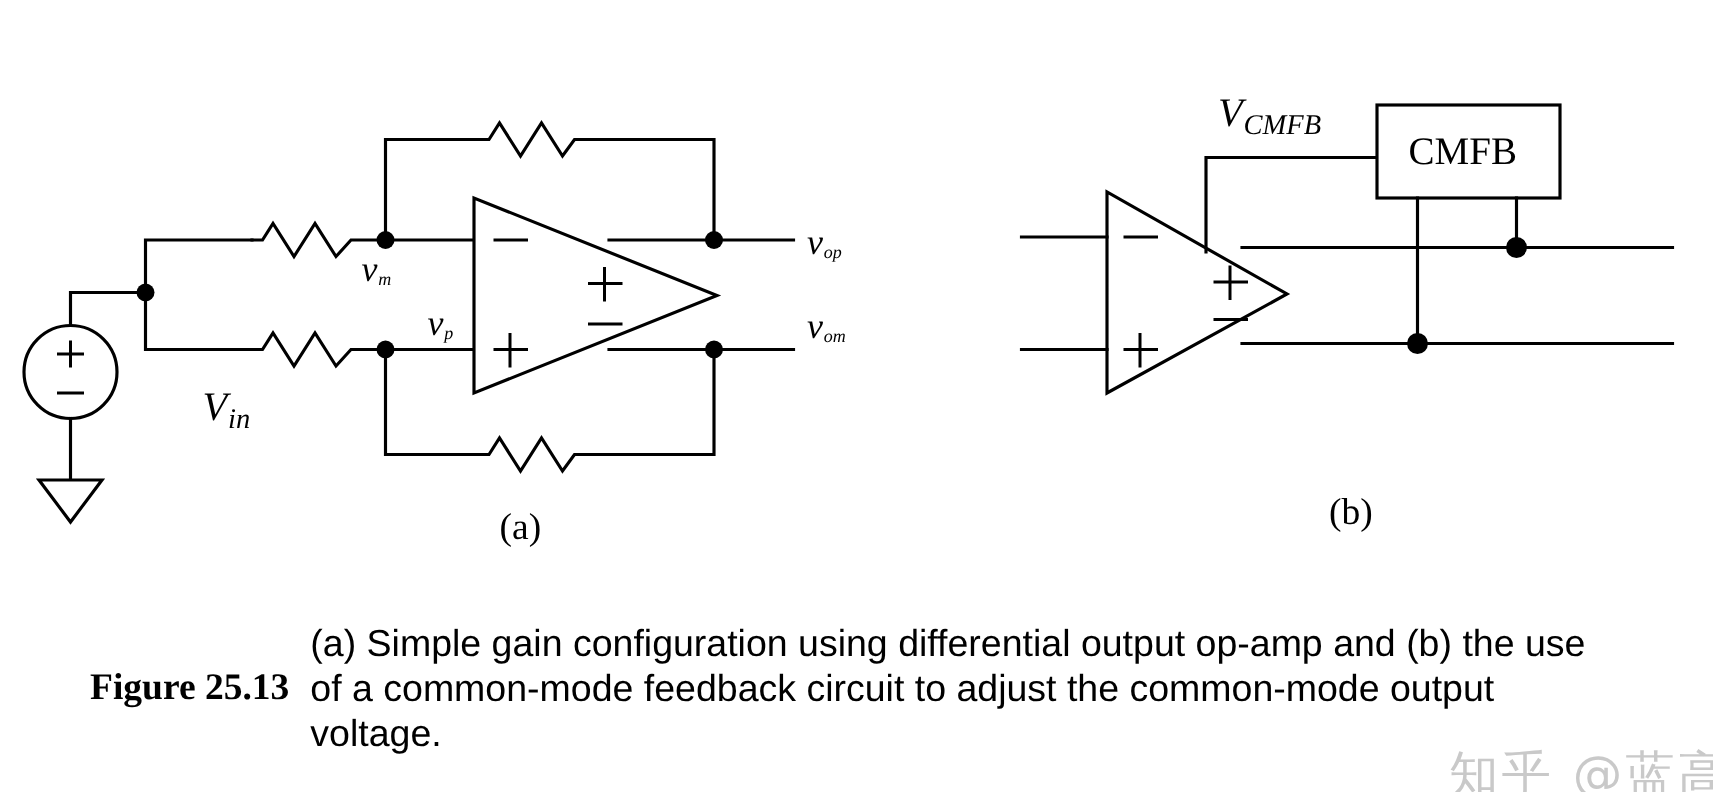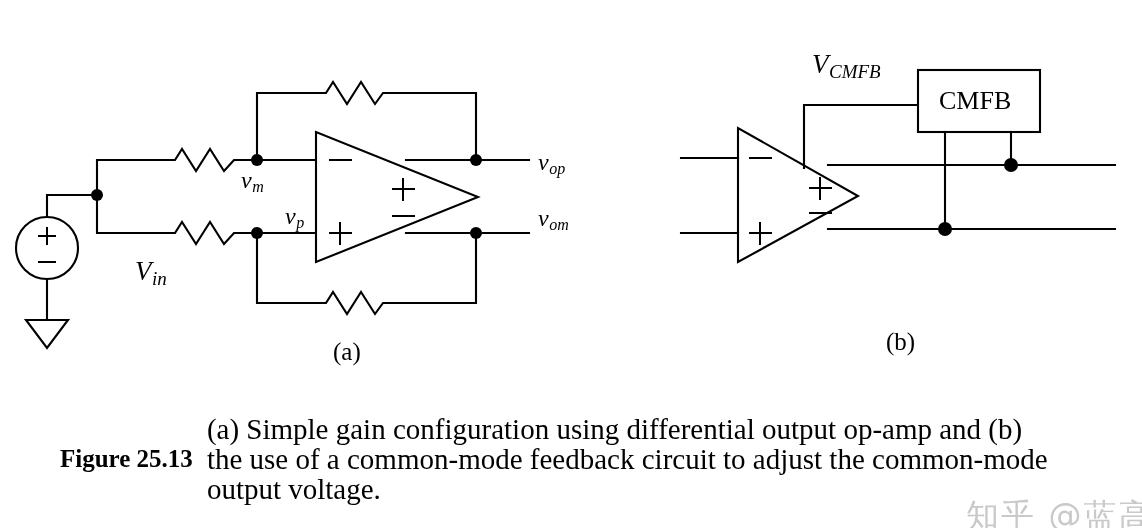--- a/index.html
+++ b/index.html
@@ -70,21 +70,21 @@
     position: absolute;
     white-space: nowrap;
     line-height: 1;
   }
   .lbl-var {
     font-family: "Liberation Serif", "DejaVu Serif", serif;
     font-style: italic;
     font-size: 24px;
   }
   .lbl-var .sub {
-    font-size: 16px;
+    font-size: 12px;
     font-style: italic;
   }
   .lbl-var-big {
     font-family: "Liberation Serif", "DejaVu Serif", serif;
     font-style: italic;
     font-size: 27px;
   }
   .lbl-var-big .sub {
     font-size: 19px;
     font-style: italic;
@@ -115,22 +115,22 @@
   #caption-label {
     font-family: "Liberation Serif", "DejaVu Serif", serif;
     font-weight: bold;
     font-size: 25px;
     line-height: 30px;
     white-space: nowrap;
     padding-right: 14px;
     flex: 0 0 auto;
   }
   #caption-text {
-    font-family: Liberation Serif, serif;
-    font-size: 29px;
+    font-family: Liberation Sans, sans-serif;
+    font-size: 25px;
     line-height: 30px;
     flex: 1 1 auto;
     max-width: 855px;
   }
   #watermark {
     position: absolute;
     left: 938px;
     top: 494px;
     font-family: "DejaVu Sans", sans-serif;
     font-size: 33px;
@@ -264,21 +264,21 @@
   <div class="lbl lbl-var" style="left:241px; top:168px;"><span>v</span><span class="sub">m</span></div>
 
   <div class="lbl lbl-var" style="left:241px; top:204px;margin-left:44px;"><span>v</span><span class="sub">p</span></div>
 
   <div class="lbl lbl-var" style="left:538px; top:150px;"><span>v</span><span class="sub">op</span></div>
 
   <div class="lbl lbl-var" style="left:538px; top:206px;"><span>v</span><span class="sub">om</span></div>
 
   <div class="lbl lbl-panel" style="left:333px; top:339px;">(a)</div>
 
-  <div class="lbl lbl-var-big" style="left:812px; top:51px;"><span>V</span><span class="sub">CMFB</span></div>
+  <div class="lbl lbl-var-big" style="left:812px; top:62px;"><span>V</span><span class="sub">CMFB</span></div>
 
   <div class="lbl lbl-box-text" style="left:939px; top:88px;">CMFB</div>
 
   <div class="lbl lbl-panel" style="left:886px; top:329px;">(b)</div>
 
   <div id="caption">
     <div id="caption-label">Figure 25.13</div>
     <div id="caption-text">(a) Simple gain configuration using differential output op-amp and (b) the use of a common-mode feedback circuit to adjust the common-mode output voltage.</div>
   </div>
 

